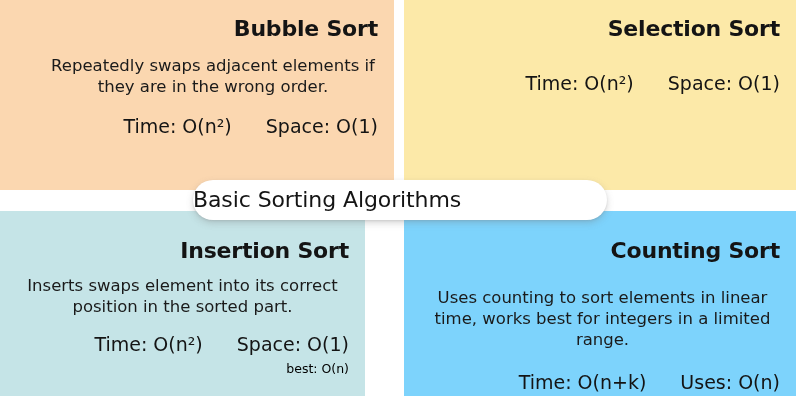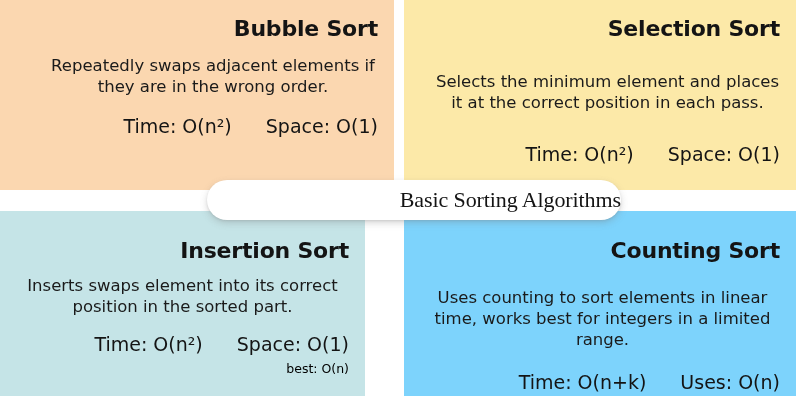--- a/index.html
+++ b/index.html
@@ -87,33 +87,32 @@
   .quad-bl .complexity-row { margin-top: 16px; }
   .quad-bl .best-note { margin-top: 6px; }
 
   .quad-br .card-title { margin-top: 19px; }
   .quad-br .card-desc  { margin-top: 11px; max-width: 355px; }
   .quad-br .complexity-row { margin-top: 9px; }
 
   
   #center-badge {
     position: absolute;
-    left: 207px;
+    left: 193px;
     top: 180px;
     width: 414px;
     height: 40px;
     background: #ffffff;
     border-radius: 20px;
     display: flex;
     align-items: center;
-    justify-content: flex-end;
+    justify-content: flex-start;
     box-shadow: 0 3px 7px rgba(120, 120, 120, 0.30),
                 0 1px 2px rgba(120, 120, 120, 0.18);
     z-index: 5;
-    font-family: Liberation Serif, serif;
   }
   #center-badge .badge-text {
     font-size: 22px;
     line-height: 1;
     color: #141414;
     letter-spacing: -0.1px;
     white-space: nowrap;
   }
 </style>
 </head>
@@ -126,21 +125,20 @@
     <div class="card-desc">Repeatedly swaps adjacent elements if they are in the wrong order.</div>
     <div class="complexity-row">
       <span class="complexity-item">Time: O(n²)</span>
       <span class="complexity-gap"></span>
       <span class="complexity-item">Space: O(1)</span>
     </div>
   </div>
 
   <div class="quad quad-tr" style="background: rgb(252, 233, 168); gap: 16px;">
     <div class="card-title">Selection Sort</div>
-    <div class="card-desc">Selects the minimum element and places it at the correct position in each pass.</div>
     <div class="complexity-row">
       <span class="complexity-item">Time: O(n²)</span>
       <span class="complexity-gap"></span>
       <span class="complexity-item">Space: O(1)</span>
     </div>
   </div>
 
   <div class="quad quad-bl" style="background: rgb(197, 228, 231);">
     <div class="card-title">Insertion Sort</div>
     <div class="card-desc">Inserts swaps element into its correct position in the sorted part.</div>

